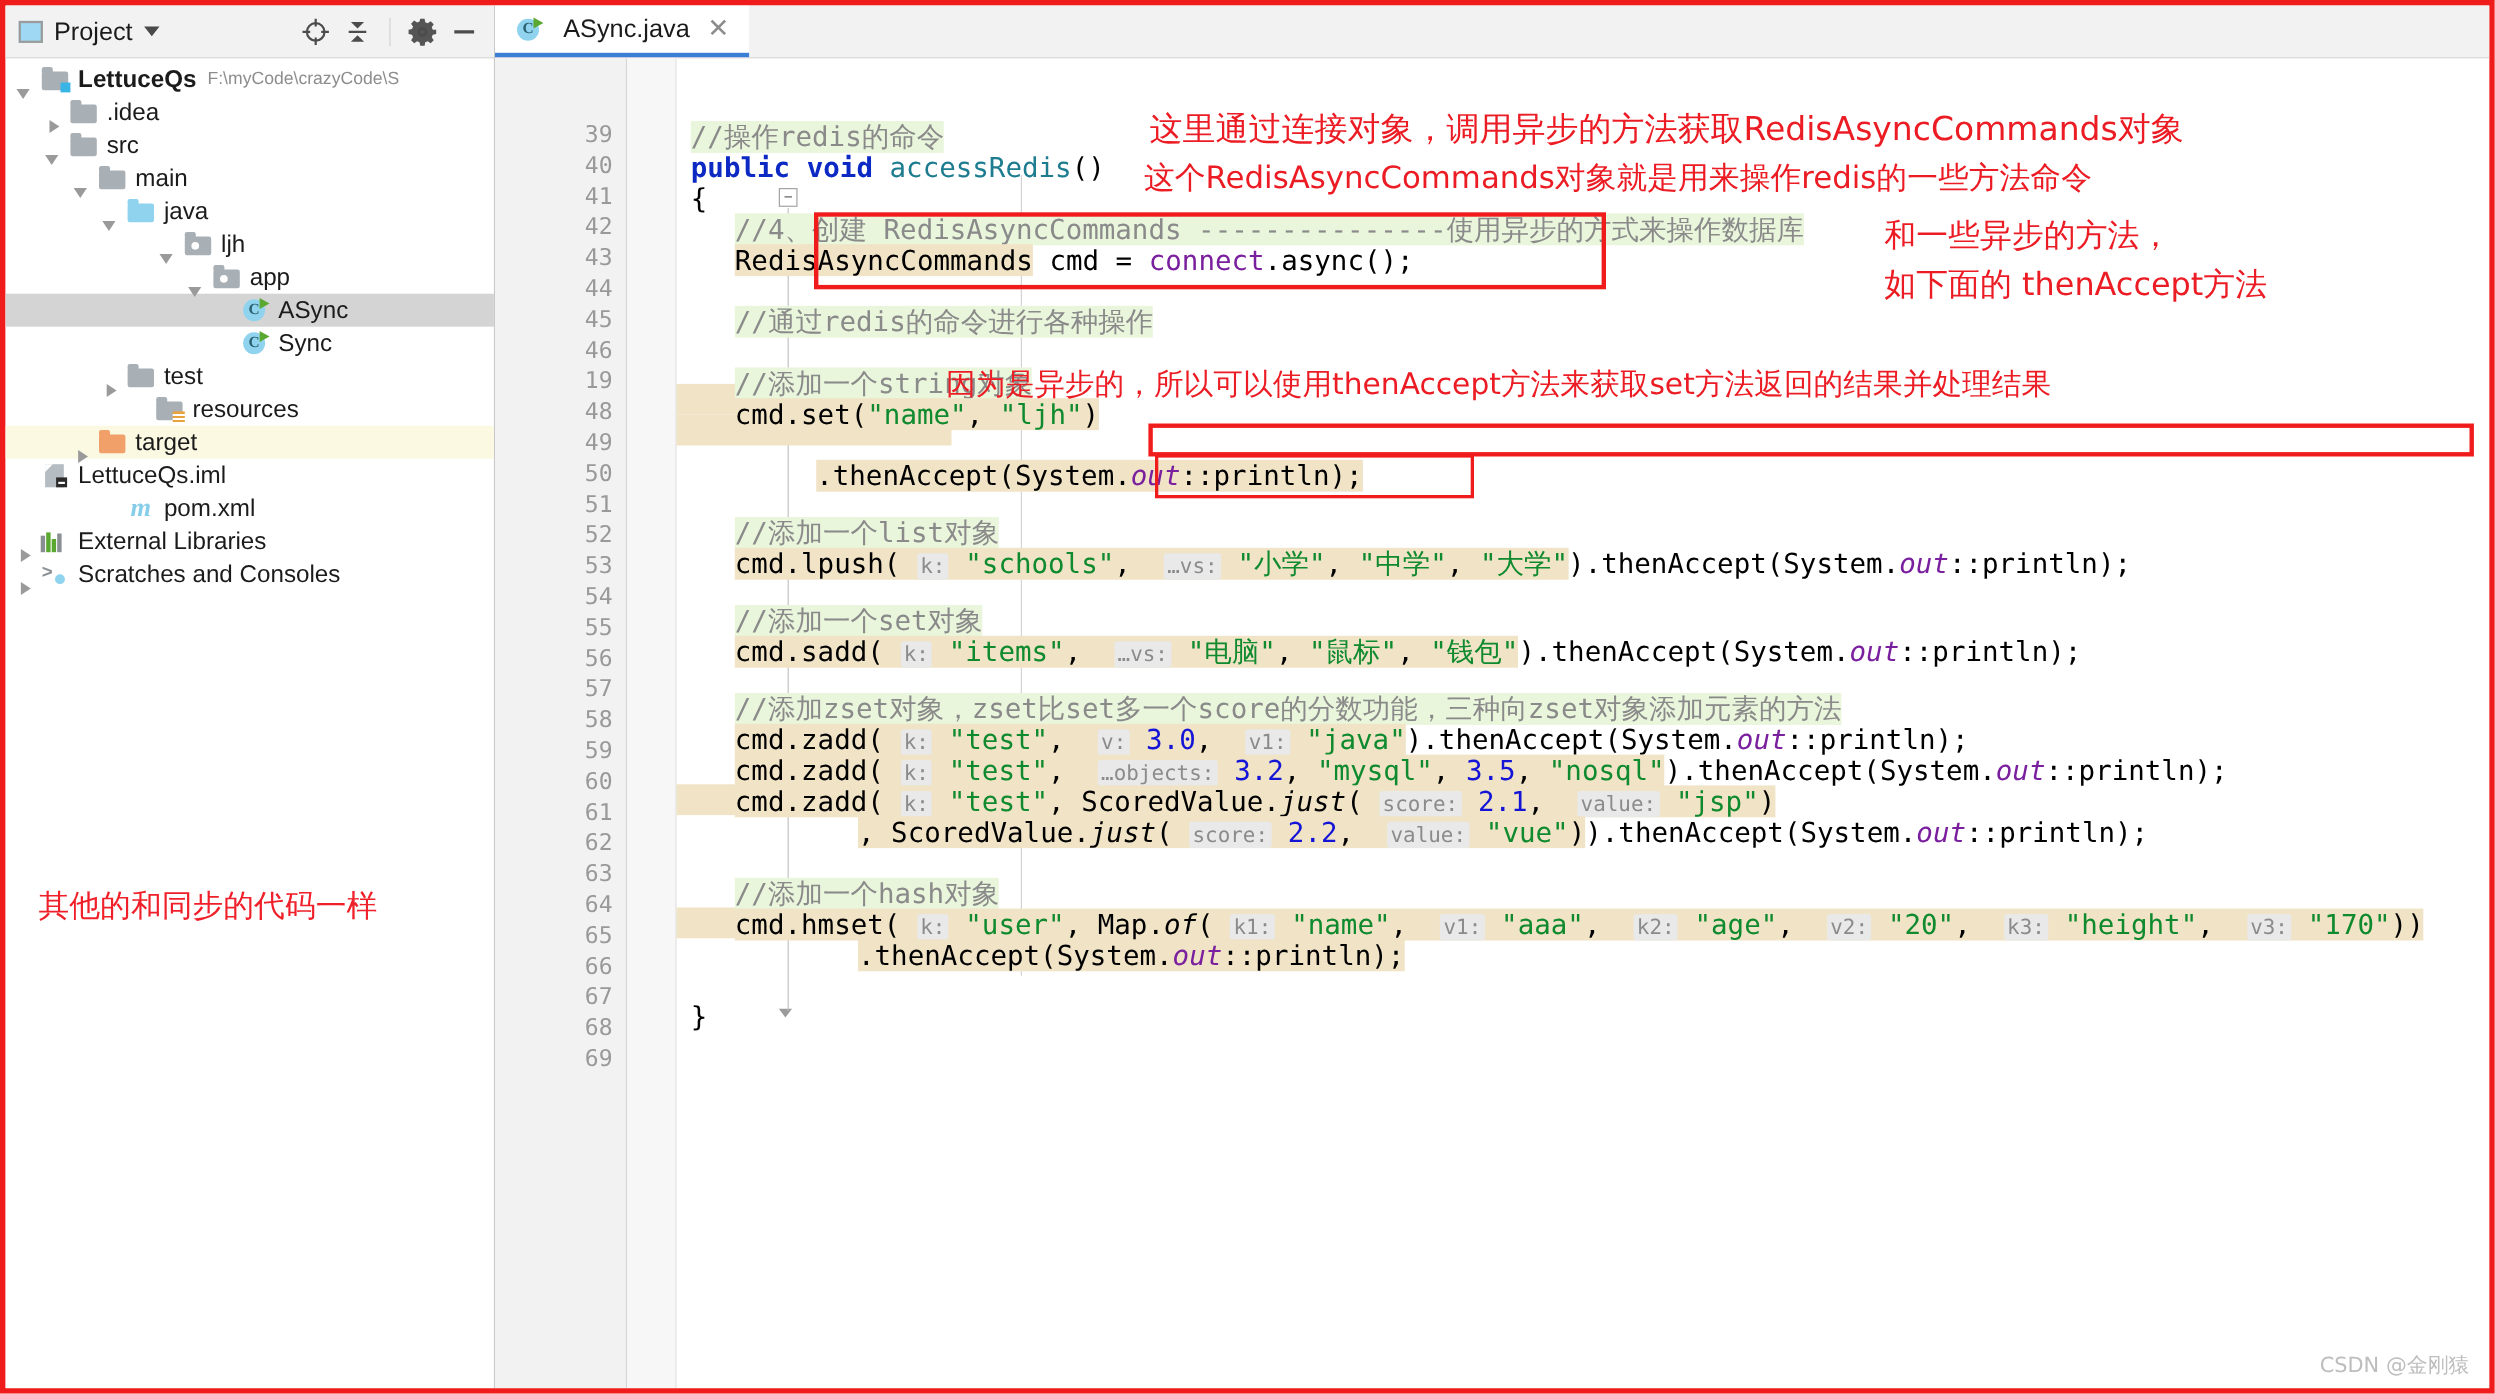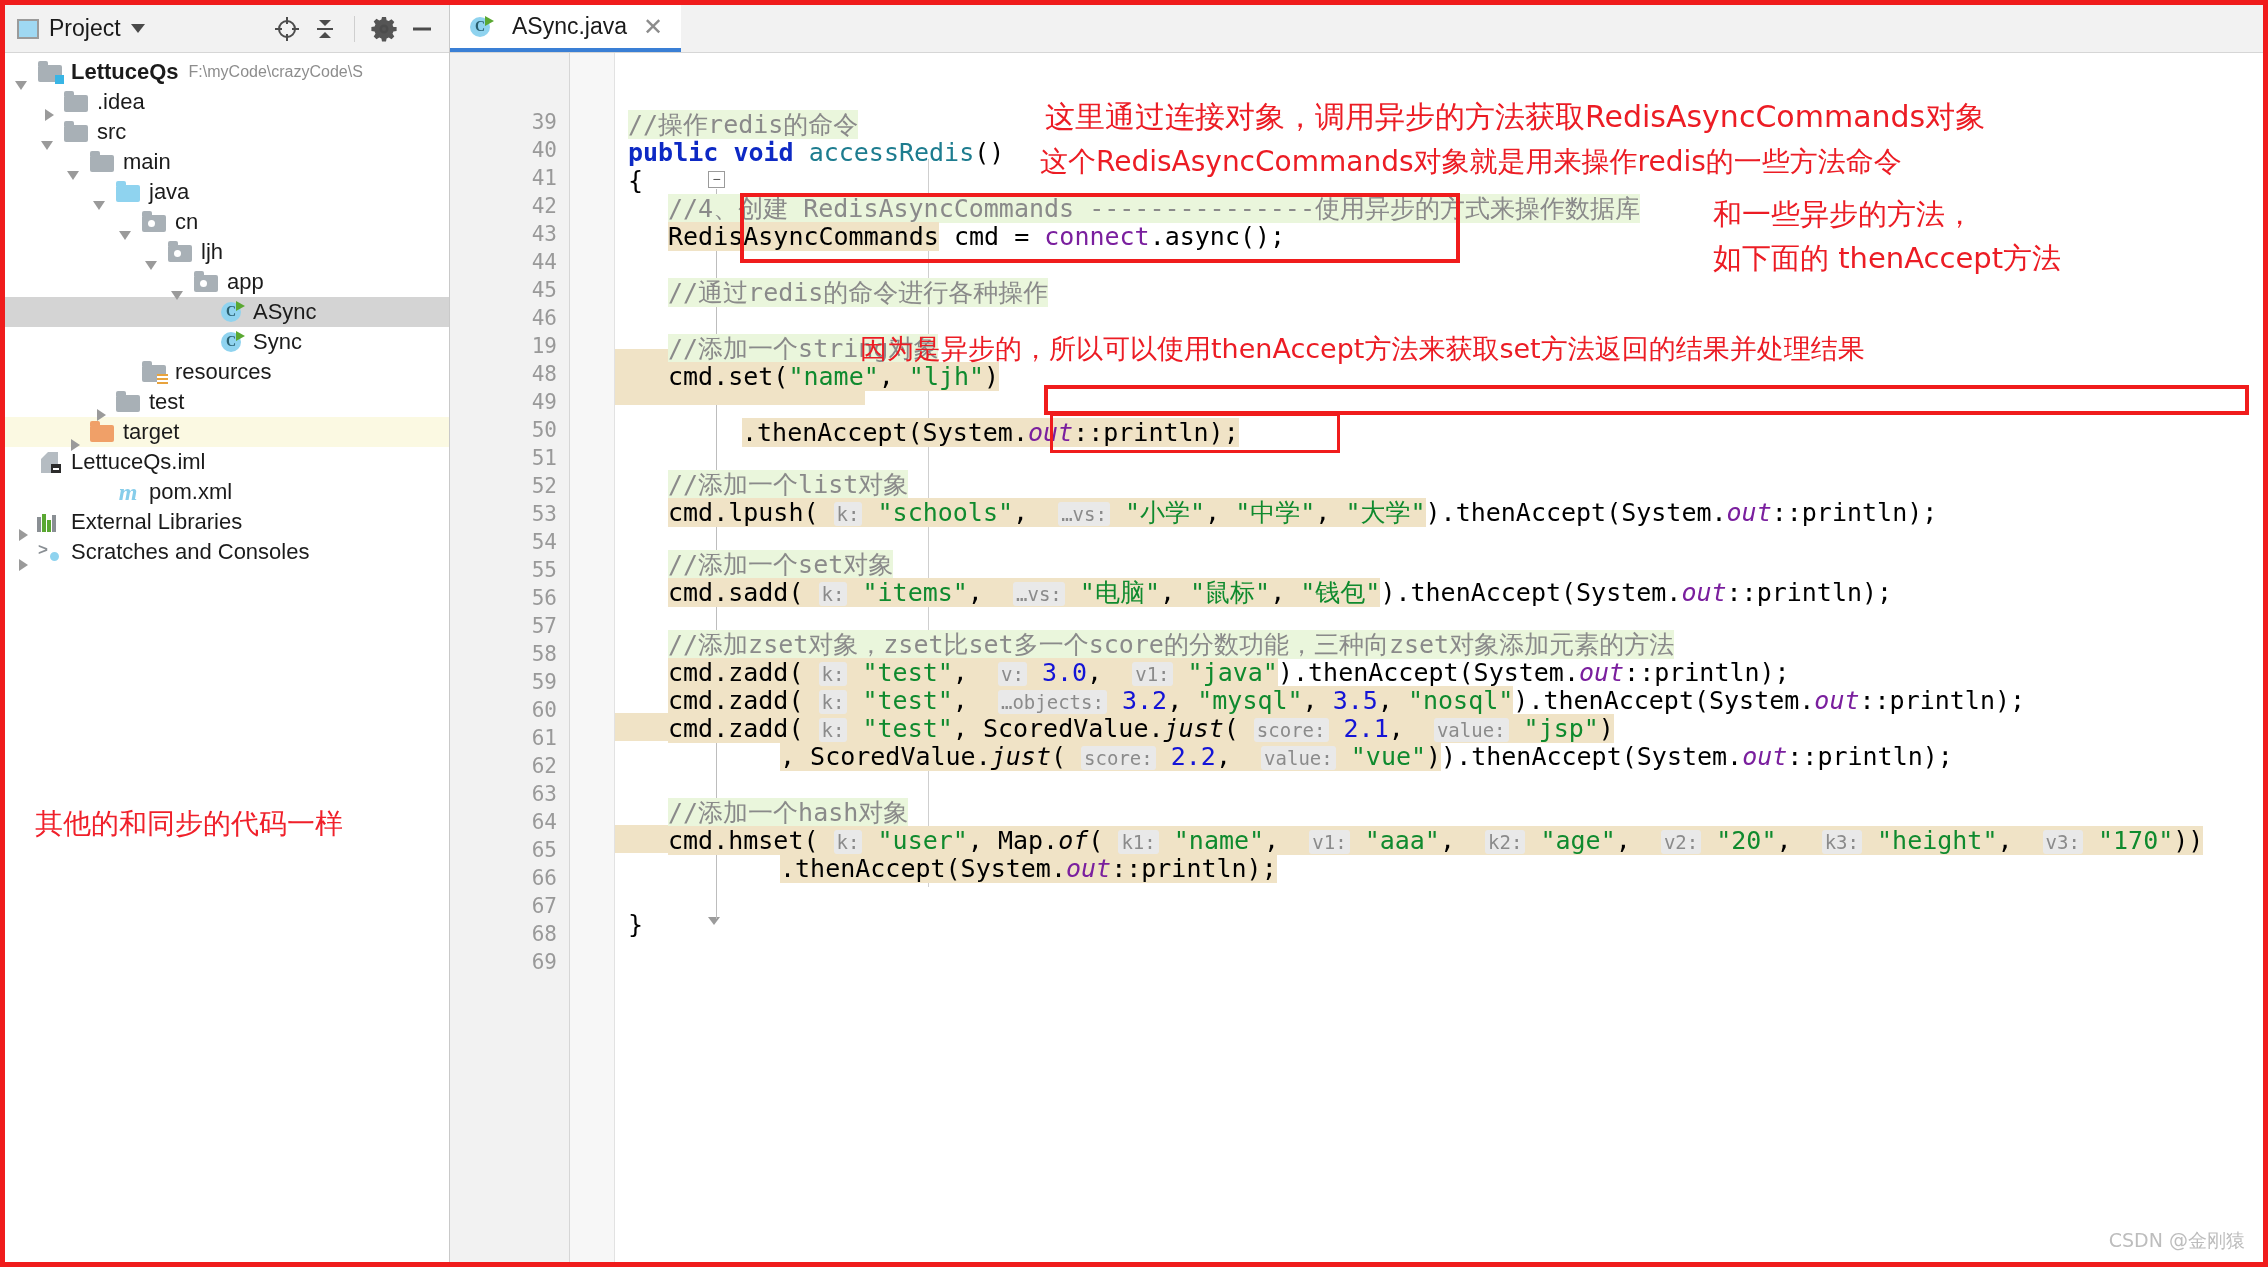--- a/index.html
+++ b/index.html
@@ -358,27 +358,20 @@
         <div class="tree-row" style="padding-left: 58px;">
           <span class="arrow open"></span>
           <span class="ic folder"></span>
           <span class="lbl">main</span>
         </div>
         <div class="tree-row" style="padding-left: 84px;">
           <span class="arrow open"></span>
           <span class="ic folder folder-blue"></span>
           <span class="lbl">java</span>
         </div>
-        <div class="tree-row" style="padding-left: 110px;">
-          <span class="arrow open"></span>
-          <span class="ic folder folder-pkg">
-            <span class="dot"></span>
-          </span>
-          <span class="lbl">cn</span>
-        </div>
         <div class="tree-row" style="padding-left: 136px;">
           <span class="arrow open"></span>
           <span class="ic folder folder-pkg">
             <span class="dot"></span>
           </span>
           <span class="lbl">ljh</span>
         </div>
         <div class="tree-row" style="padding-left: 162px;">
           <span class="arrow open"></span>
           <span class="ic folder folder-pkg">
@@ -395,31 +388,31 @@
           <span class="lbl">ASync</span>
         </div>
         <div class="tree-row" style="padding-left: 188px;">
           <span class="arrow "></span>
           <span class="ic class">
             <span class="circ">C</span>
             <span class="tri"></span>
           </span>
           <span class="lbl">Sync</span>
         </div>
+        <div class="tree-row" style="padding-left: 84px;">
+          <span class="arrow closed"></span>
+          <span class="ic folder"></span>
+          <span class="lbl">test</span>
+        </div>
         <div class="tree-row" style="padding-left: 110px;">
           <span class="arrow "></span>
           <span class="ic folder folder-res">
             <span class="lines"></span>
           </span>
           <span class="lbl">resources</span>
-        </div>
-        <div class="tree-row" style="padding-left: 84px;">
-          <span class="arrow closed"></span>
-          <span class="ic folder"></span>
-          <span class="lbl">test</span>
         </div>
         <div class="tree-row highlight-target" style="padding-left: 58px;">
           <span class="arrow closed"></span>
           <span class="ic folder folder-orange"></span>
           <span class="lbl">target</span>
         </div>
         <div class="tree-row" style="">
           <span class="arrow "></span>
           <span class="ic iml">
             <span class="corner"></span>

